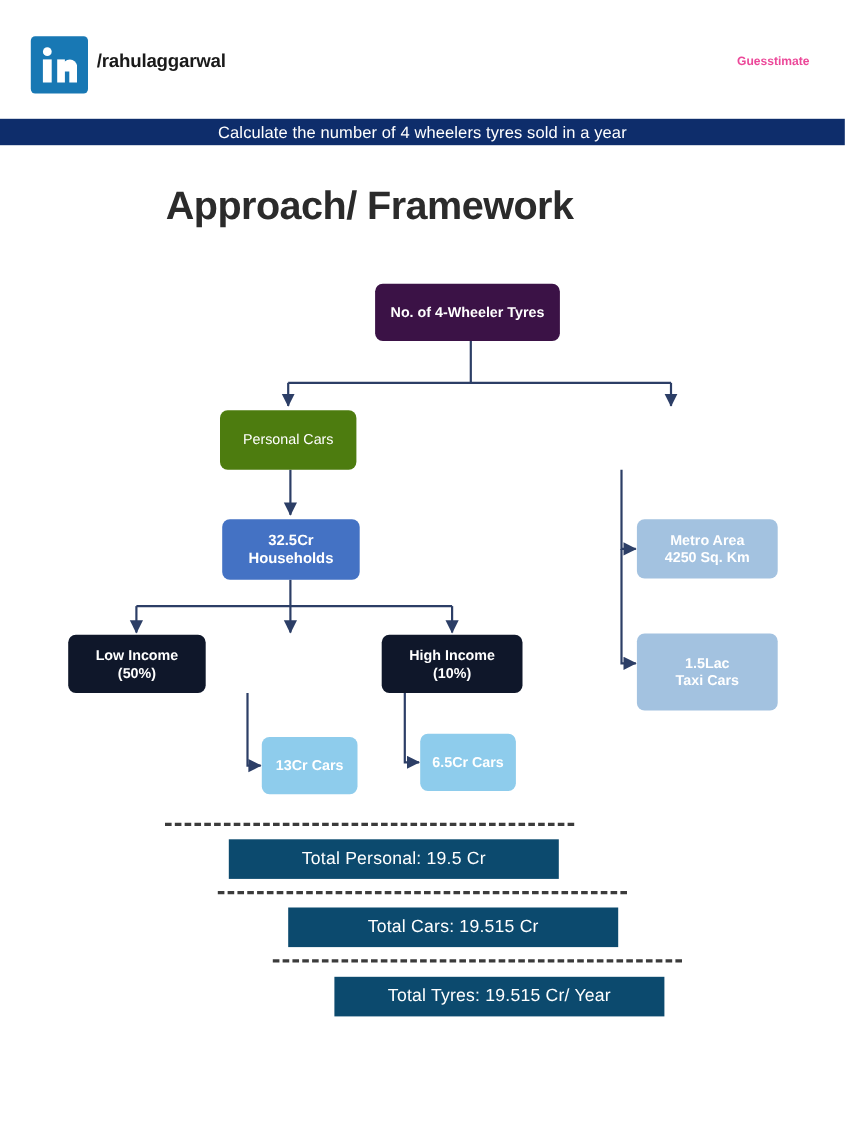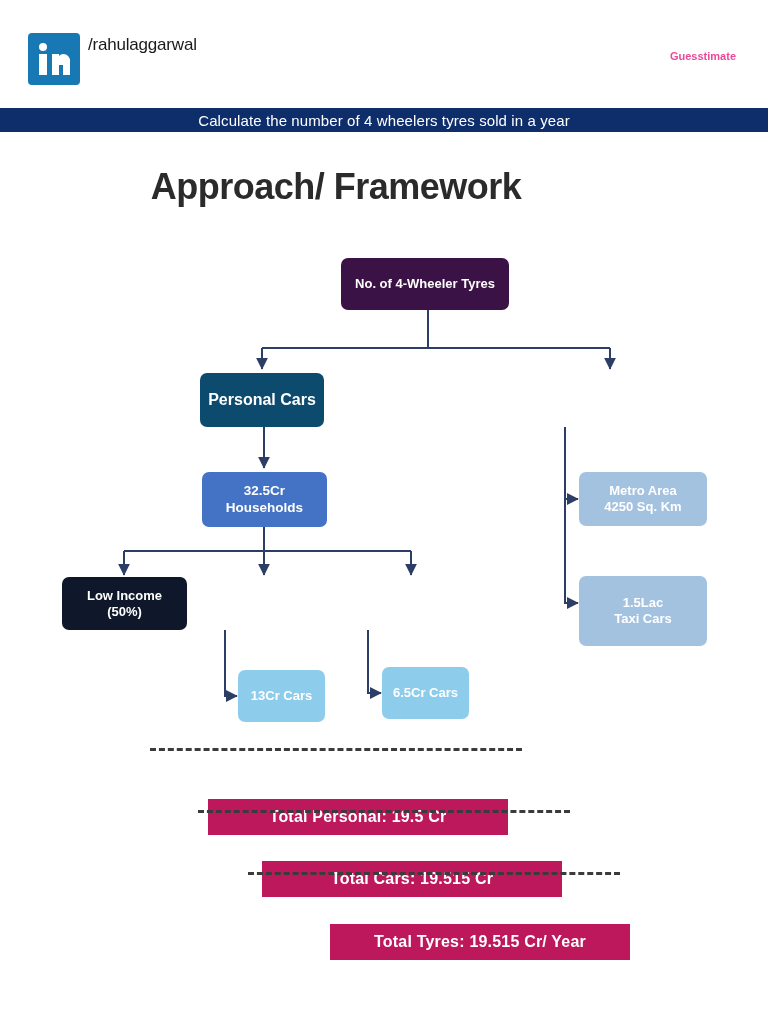--- a/index.html
+++ b/index.html
@@ -58,23 +58,23 @@
     border-top-right-radius: 8px;
   }
   #li-logo .li-n-leg {
     position: absolute;
     left: 35px; top: 26px;
     width: 7px; height: 16px;
     background: #ffffff;
   }
   #li-handle {
     position: absolute;
-    left: 88px; top: 35px;
+    left: 88px; top: 46px;
     font-size: 17px;
-    font-weight: 400;
+    font-weight: 700;
     color: #1a1a1a;
     letter-spacing: -0.2px;
   }
   #header-right {
     position: absolute;
     right: 32px; top: 50px;
     font-size: 11px;
     font-weight: 700;
     color: #ec4899;
   }
@@ -130,44 +130,43 @@
     text-align: center;
     color: #ffffff;
     line-height: 1.22;
     box-sizing: border-box;
     padding: 2px 6px;
   }
   .node .line2 { display: block; }
 
   
   .n-root   { background: #3B1246; font-size: 13px; font-weight: 600; }
-  .n-blue   { background: #0c4a6e; font-size: 16px; font-weight: 700; }
+  .n-blue   { background: #4d7c0f; font-size: 13px; font-weight: 400; }
   .n-teal   { background: #1F5582; font-size: 13px; font-weight: 600; }
   .n-mid    { background: #4472C4; font-size: 13.5px; font-weight: 600; }
   .n-cyan   { background: #0f172a; font-size: 13px; font-weight: 600; }
   .n-light  { background: #8ECCEC; font-size: 13px; font-weight: 600; }
   .n-steel  { background: #A3C2E0; font-size: 13px; font-weight: 600; }
 
   
   .dash-line {
     position: absolute;
     border-top: 3px dashed #3b3b3b;
     height: 0;
   }
   .total-bar {
     position: absolute;
-    background: #be185d;
+    background: #0c4a6e;
     color: #ffffff;
     display: flex;
     align-items: center;
     justify-content: center;
     font-size: 16px;
-    font-weight: 700;
+    font-weight: 400;
     letter-spacing: 0.2px;
-    margin-top: 36px;
   }
 </style>
 </head>
 <body>
 
 <div id="header">
   <div id="li-logo">
     <span class="li-dot"></span>
     <span class="li-i"></span>
     <span class="li-n-stem"></span>
@@ -233,20 +232,26 @@
   </div>
 
   <div class="node n-cyan" style="left:62px; top:577px; width:125px; height:53px;">
     <span>
       <span>Low Income</span>
       <span class="line2">(50%)</span>
     </span>
   </div>
 
 
+  <div class="node n-cyan" style="left:347px; top:577px; width:128px; height:53px;">
+    <span>
+      <span>High Income</span>
+      <span class="line2">(10%)</span>
+    </span>
+  </div>
 
   <div class="node n-light" style="left:238px; top:670px; width:87px; height:52px;">
     <span>13Cr Cars</span>
   </div>
 
   <div class="node n-light" style="left:382px; top:667px; width:87px; height:52px;">
     <span>6.5Cr Cars</span>
   </div>
 
   <div class="node n-steel" style="left:579px; top:472px; width:128px; height:54px;">
@@ -263,15 +268,15 @@
     </span>
   </div>
 
   <div class="dash-line" style="left:150px; top:748px; width:372px;"></div>
   <div class="total-bar" style="left:208px; top:763px; width:300px; height:36px;">Total Personal: 19.5 Cr</div>
 
   <div class="dash-line" style="left:198px; top:810px; width:372px;"></div>
   <div class="total-bar" style="left:262px; top:825px; width:300px; height:36px;">Total Cars: 19.515 Cr</div>
 
   <div class="dash-line" style="left:248px; top:872px; width:372px;"></div>
-  <div class="total-bar" style="left:330px; top:888px; width:300px; height:36px;">Total Tyres: 19.515 Cr/ Year</div>
+  <div class="total-bar" style="left:304px; top:888px; width:300px; height:36px;">Total Tyres: 19.515 Cr/ Year</div>
 
 </div>
 
 </body></html>

